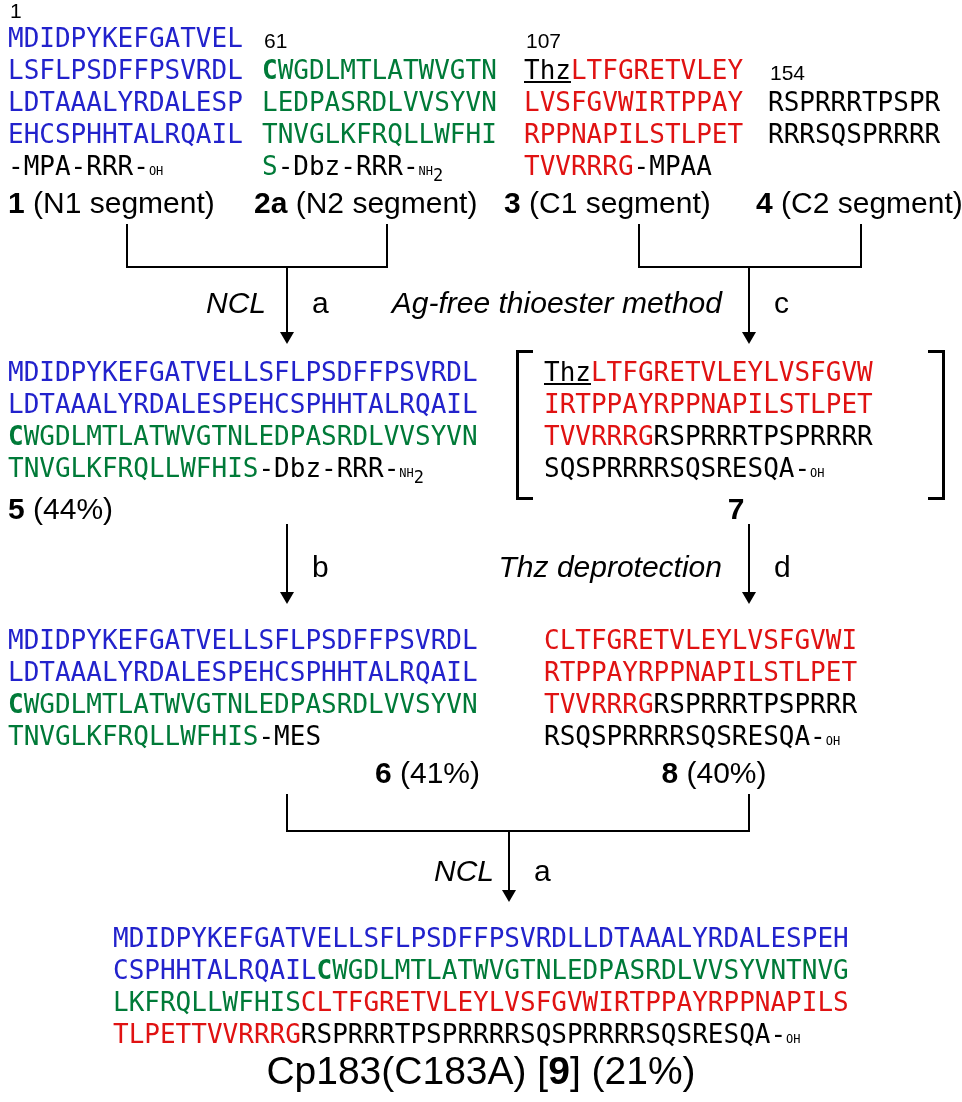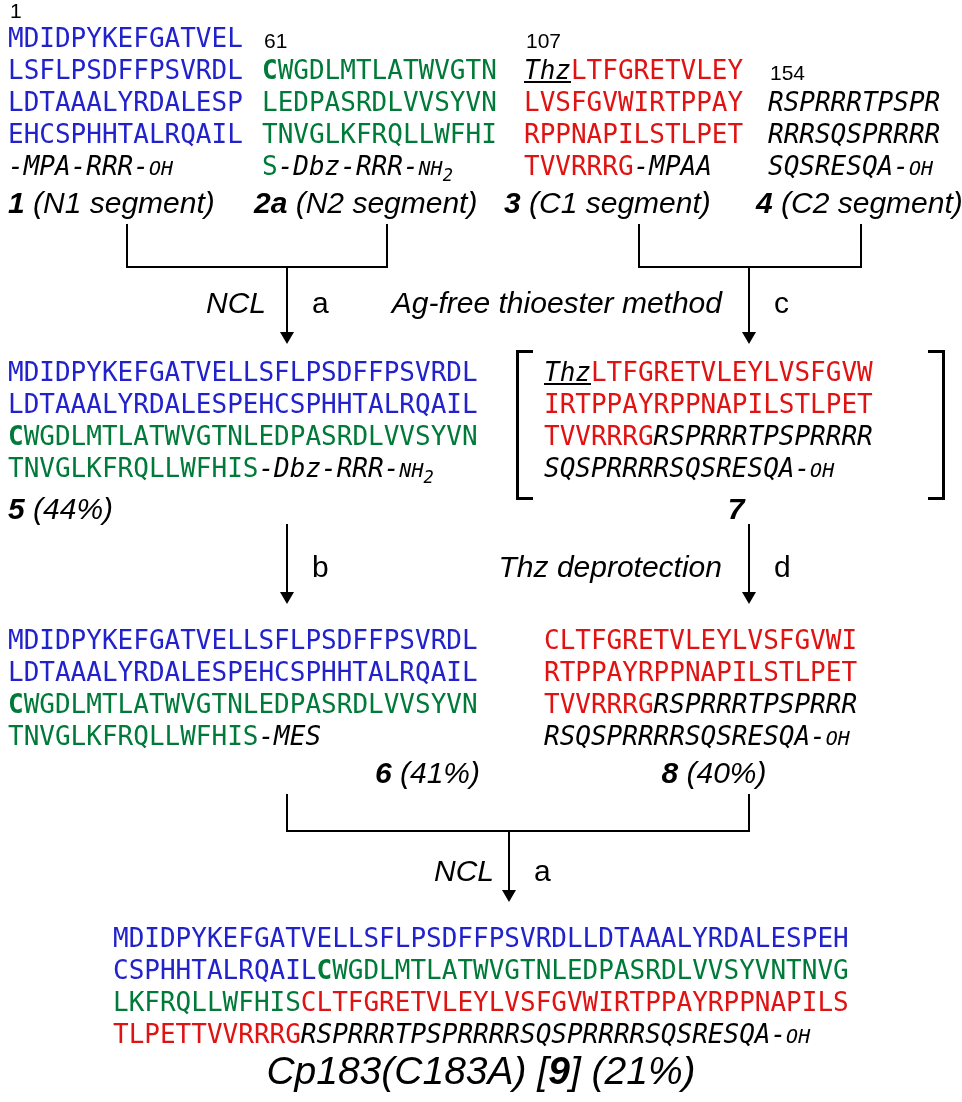--- a/index.html
+++ b/index.html
@@ -5,27 +5,27 @@
   html,body{margin:0;padding:0;background:#ffffff;}
   .fig{position:relative;width:962px;height:1102px;background:#ffffff;overflow:hidden;
        font-family:"Liberation Sans",sans-serif;color:#000;}
   .num{position:absolute;font-family:"Liberation Sans",sans-serif;font-size:21px;line-height:22px;}
   .seq{position:absolute;font-family:"DejaVu Sans Mono",monospace;font-size:26px;line-height:32px;white-space:pre;}
   .seq .line{height:32px;}
   .lab{position:absolute;font-family:"Liberation Sans",sans-serif;font-size:30px;line-height:30px;white-space:nowrap;}
   .rxn{font-style:italic;}
   .final{font-size:39px;}
   .run{}
-  .c-black{color:var(--c-black,#000000);font-style:italic;}
+  .c-black{color:var(--c-black,#000000);}
   .c-blue{color:var(--c-blue,#2222cc);text-align:right;}
   .c-green{color:var(--c-green,#007a38);}
   .c-red{color:var(--c-red,#e01212);}
   .b{font-weight:bold;}
   .u{text-decoration:underline;}
-  .sm{font-size:20px;}
+  .sm{font-size:12px;}
   .sub{font-size:17px;position:relative;top:6px;}
   .vline{position:absolute;width:2px;background:#000;}
   .hline{position:absolute;height:2px;background:#000;}
   .arrow{position:absolute;width:14px;}
   .arrow .stem{position:absolute;left:6px;top:0;bottom:11px;width:2px;background:#000;}
   .arrow .head{position:absolute;left:0;bottom:0;width:0;height:0;
                border-left:7px solid transparent;border-right:7px solid transparent;border-top:12px solid #000;}
   .bracket{position:absolute;width:14px;height:144px;top:350px;}
   .bracket.l{left:516px;border-left:3px solid #000;border-top:3px solid #000;border-bottom:3px solid #000;}
   .bracket.r{left:928px;border-right:3px solid #000;border-top:3px solid #000;border-bottom:3px solid #000;}
@@ -41,21 +41,21 @@
 
   <div class="num" style="left:264px;top:30px">61</div>
   <div class="seq" style="left:262px;top:54px"><div class="line"><span class="run c-green b">C</span><span class="run c-green">WGDLMTLATWVGTN</span></div><div class="line"><span class="run c-green">LEDPASRDLVVSYVN</span></div><div class="line"><span class="run c-green">TNVGLKFRQLLWFHI</span></div><div class="line"><span class="run c-green">S</span><span class="run c-black">-Dbz-RRR-</span><span class="run c-black sm">NH</span><span class="run c-black sub">2</span></div></div>
   <div class="lab" style="left:254px;top:188px"><span class="run c-black b">2a</span><span class="run c-black"> (N2 segment)</span></div>
 
   <div class="num" style="left:526px;top:30px">107</div>
   <div class="seq" style="left:524px;top:54px"><div class="line"><span class="run c-black u">Thz</span><span class="run c-red">LTFGRETVLEY</span></div><div class="line"><span class="run c-red">LVSFGVWIRTPPAY</span></div><div class="line"><span class="run c-red">RPPNAPILSTLPET</span></div><div class="line"><span class="run c-red">TVVRRRG</span><span class="run c-black">-MPAA</span></div></div>
   <div class="lab" style="left:504px;top:188px"><span class="run c-black b">3</span><span class="run c-black"> (C1 segment)</span></div>
 
   <div class="num" style="left:770px;top:62px">154</div>
-  <div class="seq" style="left:768px;top:86px"><div class="line"><span class="run c-black">RSPRRRTPSPR</span></div><div class="line"><span class="run c-black">RRRSQSPRRRR</span></div><div class="line"><span class="run c-black">SQSRESQA-</span><span class="run c-black sm">OH</span></div></div>
+  <div class="seq" style="left:768px;top:86px"><div class="line"><span class="run c-black">RSPRRRTPSPR</span></div><div class="line"><span class="run c-black">RRRSQSPRRRR</span></div></div>
   <div class="lab" style="left:756px;top:188px"><span class="run c-black b">4</span><span class="run c-black"> (C2 segment)</span></div>
 
   <div class="vline" style="left:126px;top:224px;height:44px"></div>
   <div class="vline" style="left:386px;top:224px;height:44px"></div>
   <div class="hline" style="left:126px;top:266px;width:262px"></div>
   <div class="arrow" style="left:280px;top:268px;height:76px">
     <div class="stem"></div>
     <div class="head"></div>
   </div>
   <div class="lab rxn" style="right:696px;top:288px">NCL</div>

